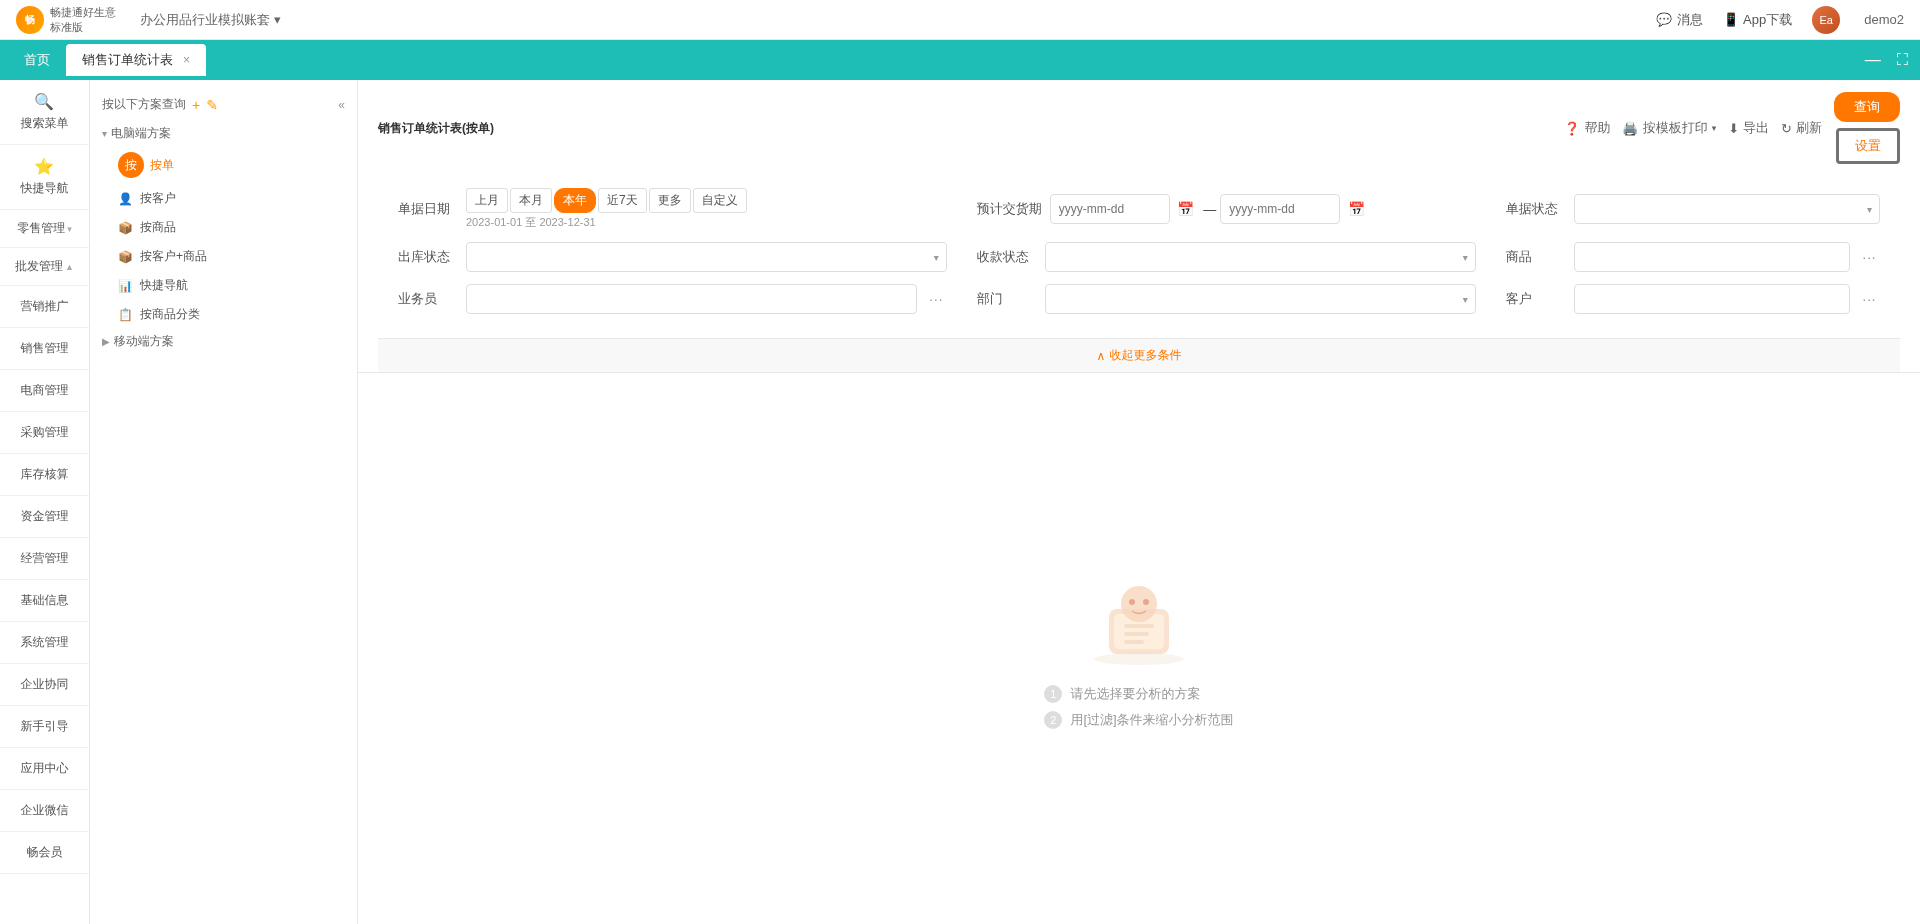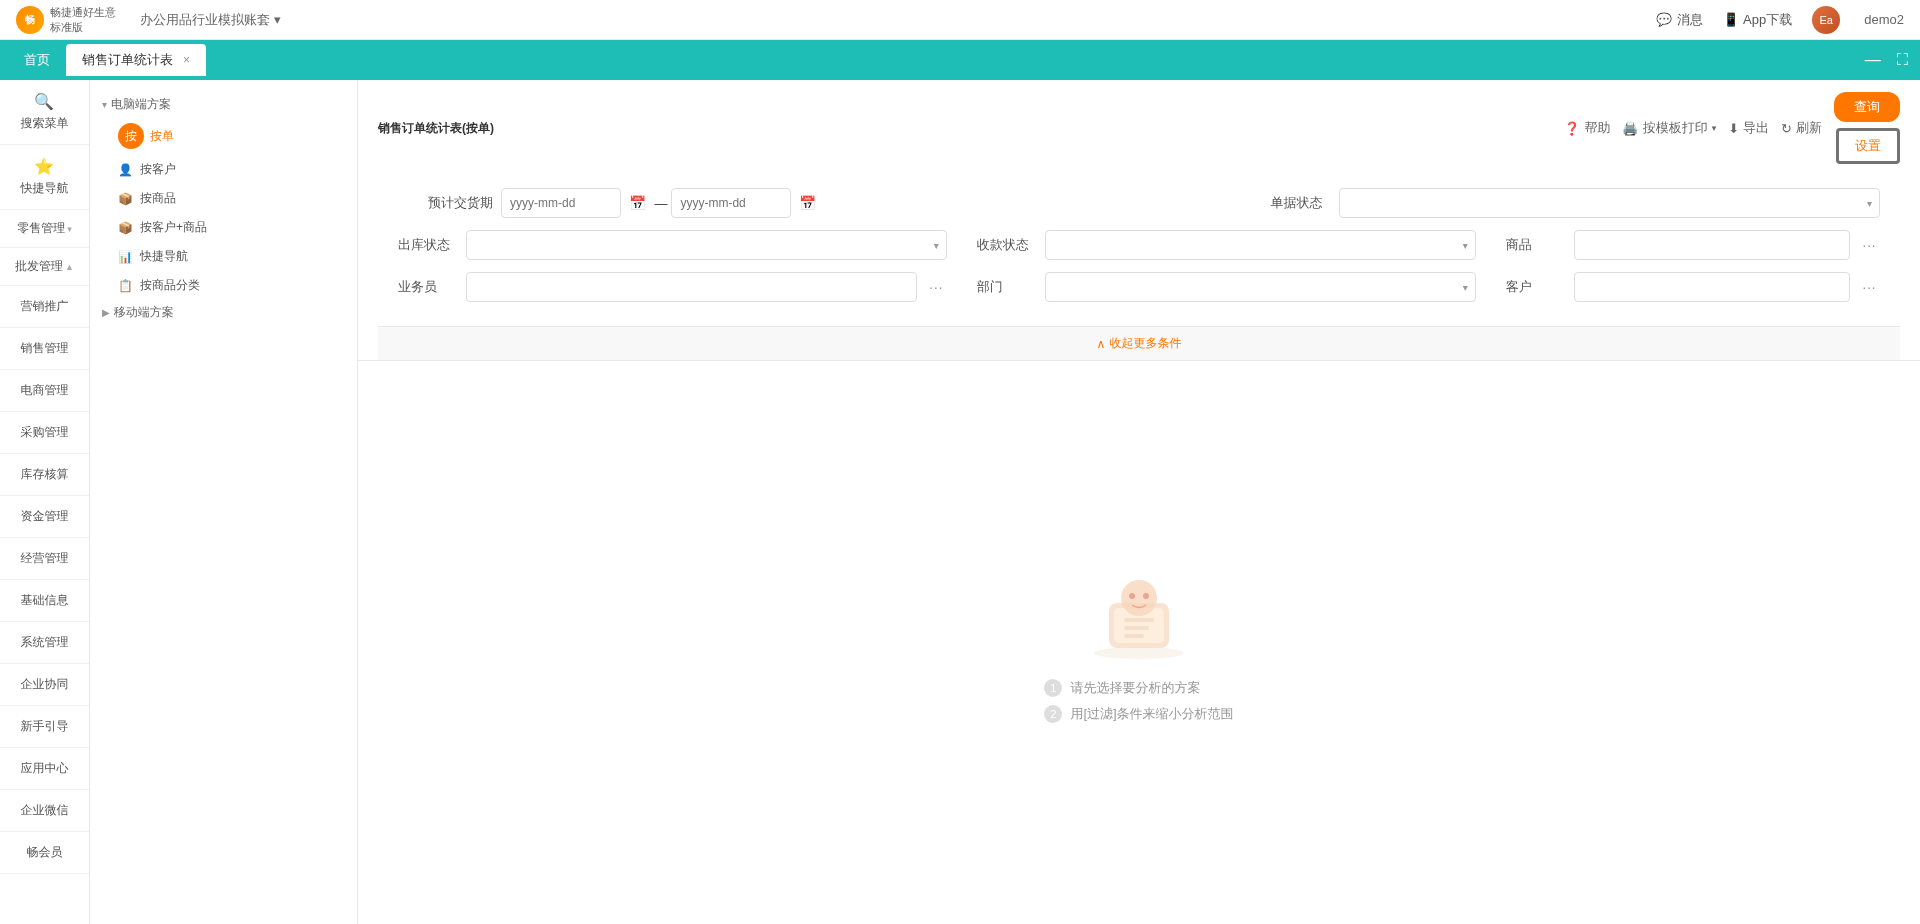--- a/index.html
+++ b/index.html
@@ -574,20 +574,26 @@
       <span>企业微信</span>
     </div>
     <div class="sidebar-item">
       <span>畅会员</span>
     </div>
   </div>
 
   <div class="content-panel">
 
     <div class="filter-left">
+      <div class="filter-left-header">
+        <span>按以下方案查询</span>
+        <span class="icon-btn">+</span>
+        <span class="icon-btn">✎</span>
+        <span class="collapse-btn">«</span>
+      </div>
 
       <div class="filter-section-title">
         <span class="arrow">▾</span>
         <span>电脑端方案</span>
       </div>
 
       <div class="filter-item active">
         <div style="width:26px;height:26px;border-radius:50%;background:#ff7700;display:flex;align-items:center;justify-content:center;color:white;font-size:12px;">按</div>
         <span>按单</span>
       </div>
@@ -644,20 +650,34 @@
             <div class="right-actions">
               <button class="btn-search">查询</button>
               <button class="btn-settings">设置</button>
             </div>
           </div>
         </div>
 
         <div class="filter-rows">
           <div class="filter-row">
 
+            <div class="filter-field" style="flex:2.2">
+              <span class="filter-label">单据日期</span>
+              <div class="date-range-wrapper">
+                <div class="date-btns">
+                  <button class="date-btn">上月</button>
+                  <button class="date-btn">本月</button>
+                  <button class="date-btn active">本年</button>
+                  <button class="date-btn">近7天</button>
+                  <button class="date-btn">更多</button>
+                  <button class="date-btn">自定义</button>
+                </div>
+                <div class="date-range-text">2023-01-01 至 2023-12-31</div>
+              </div>
+            </div>
             <div class="field-divider"></div>
 
             <div class="filter-field" style="flex:2">
               <span class="filter-label">预计交货期</span>
               <div class="date-inputs">
                 <input type="text" class="date-input" placeholder="yyyy-mm-dd" style="">
                 <span class="cal-icon">📅</span>
                 <span>—</span>
                 <input type="text" class="date-input" placeholder="yyyy-mm-dd" style="">
                 <span class="cal-icon">📅</span>

